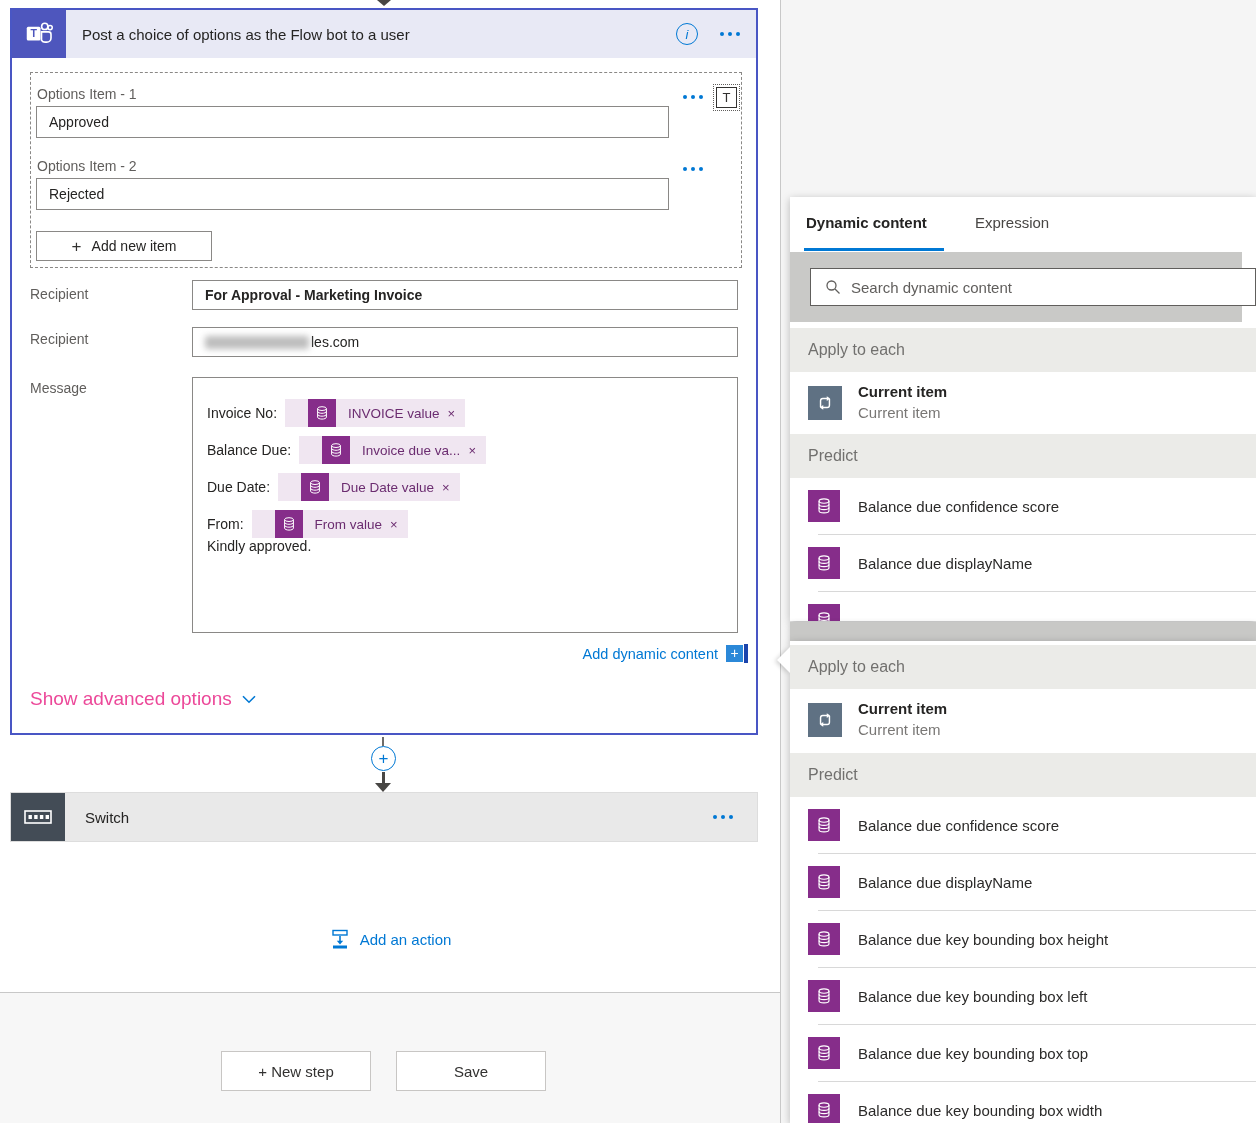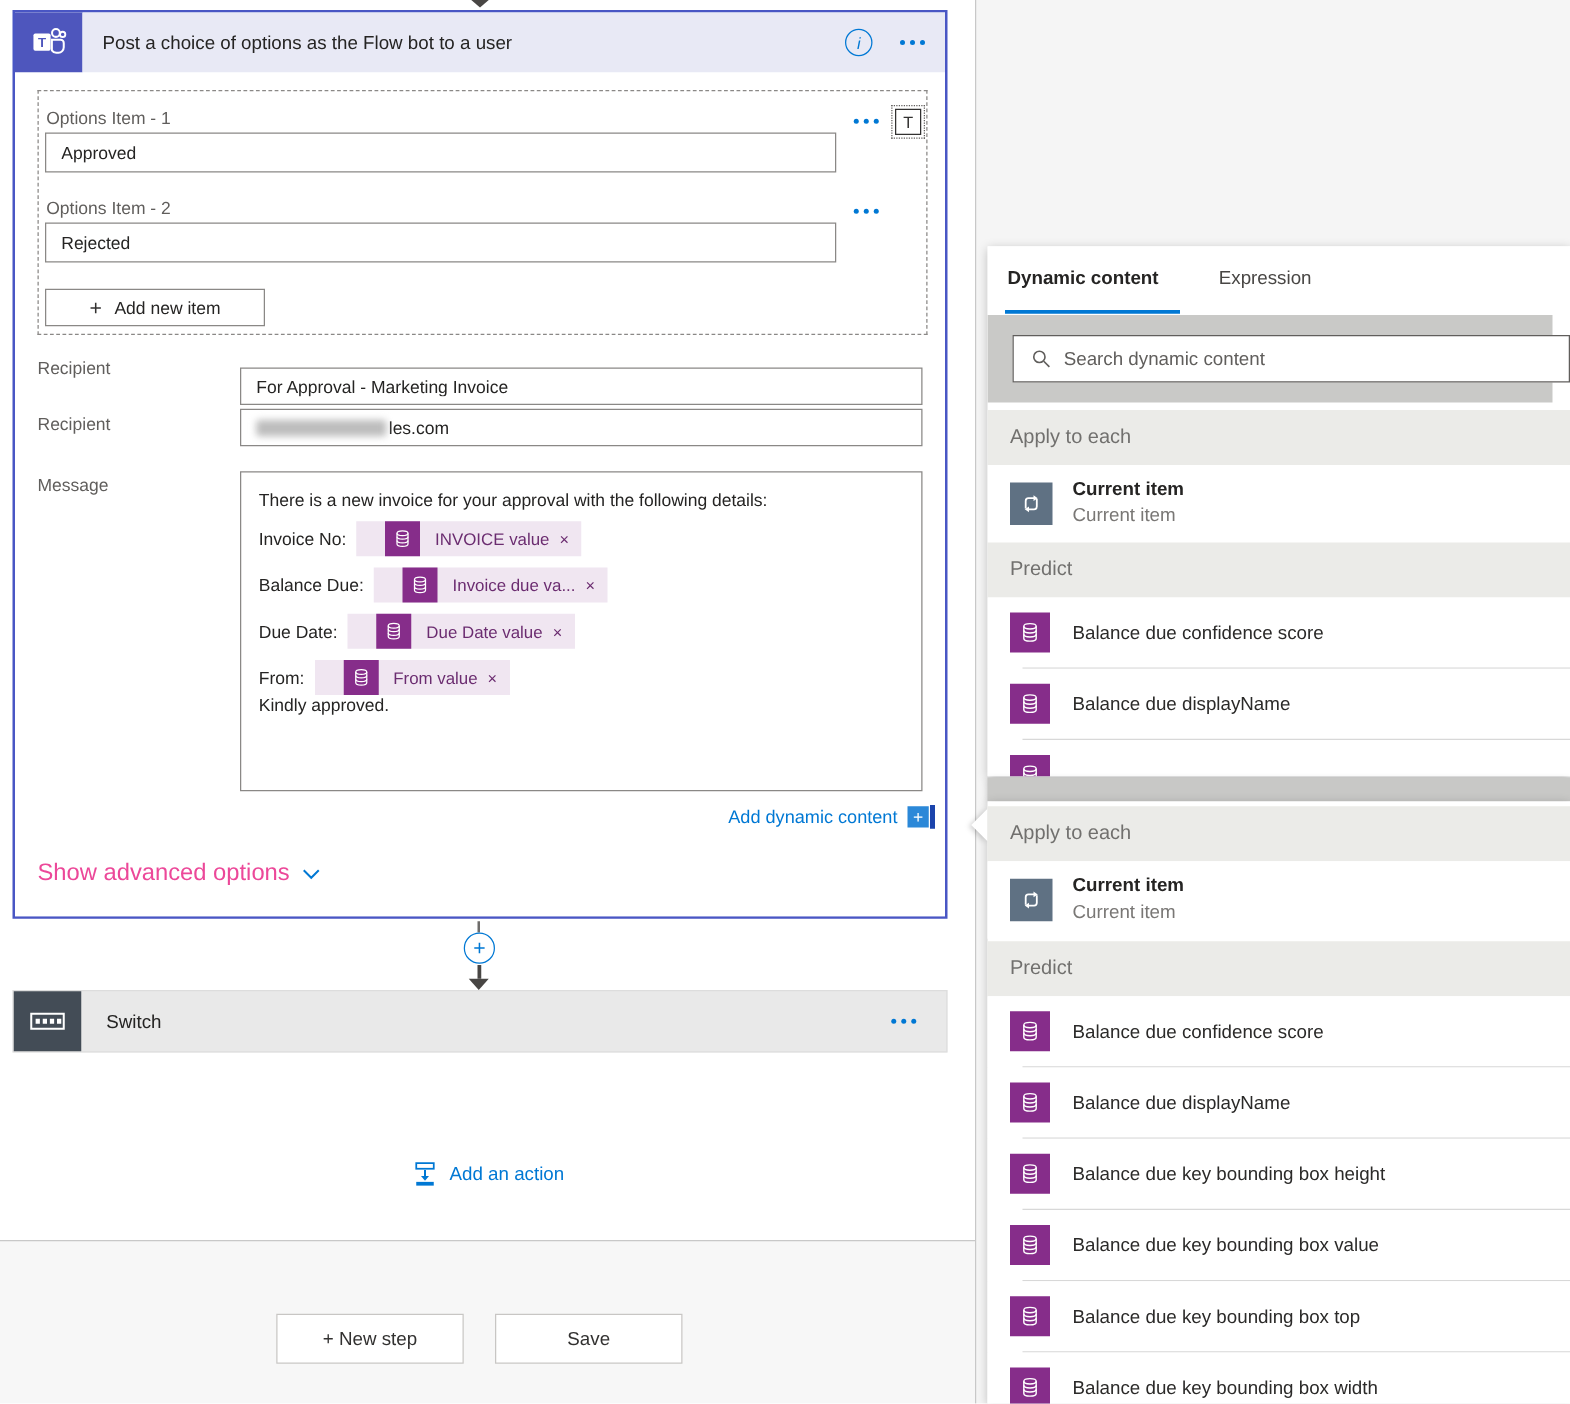--- a/index.html
+++ b/index.html
@@ -167,31 +167,30 @@
               <i></i>
             </span>
           <input class="opt-input" style="left: 5px; top: 105px;" readonly="" value="Rejected">
           <button class="add-item-btn">
             <span class="plus-glyph">+</span>
             <span>Add new item</span>
           </button>
         </div>
 
         <div class="fld-label" style="top:228px;">Recipient</div>
-        <input class="fld-input" style="top: 236px;" readonly="" value="For Approval - Marketing Invoice">
+        <input class="fld-input" style="top: 222px; font-weight: bold;" readonly="" value="For Approval - Marketing Invoice">
 
         <div class="fld-label" style="top:273px;">Recipient</div>
         <div class="fld-input" style="top:269px; display:flex; align-items:center;">
           <span class="redact"></span>
             <span>les.com</span>
         </div>
 
         <div class="fld-label" style="top:322px;">Message</div>
         <div class="msg-box">
-          <div class="msg-intro">There is a new invoice for your approval with the following details:</div>
 
           <div class="msg-line">
             <span>Invoice No:</span>
             <span class="pill">
               <span class="pill-db">
                 <svg width="16" height="16" viewBox="0 0 16 16" fill="none" stroke="#fff" stroke-width="1">
                   <ellipse cx="8" cy="3.6" rx="4.4" ry="1.9"></ellipse>
                   <path d="M3.6 3.6v8.6c0 1.05 1.97 1.9 4.4 1.9s4.4-.85 4.4-1.9V3.6"></path>
                   <path d="M3.6 6.4c0 1.05 1.97 1.9 4.4 1.9s4.4-.85 4.4-1.9"></path>
                   <path d="M3.6 9.3c0 1.05 1.97 1.9 4.4 1.9s4.4-.85 4.4-1.9"></path>
@@ -441,21 +440,21 @@
     </div>
     <div class="dyn-item" style="top:327px;">
       <div class="dyn-icon">
         <svg width="18" height="18" viewBox="0 0 16 16" fill="none" stroke="#fff" stroke-width="1">
           <ellipse cx="8" cy="3.6" rx="4.4" ry="1.9"></ellipse>
             <path d="M3.6 3.6v8.6c0 1.05 1.97 1.9 4.4 1.9s4.4-.85 4.4-1.9V3.6"></path>
             <path d="M3.6 6.4c0 1.05 1.97 1.9 4.4 1.9s4.4-.85 4.4-1.9"></path>
             <path d="M3.6 9.3c0 1.05 1.97 1.9 4.4 1.9s4.4-.85 4.4-1.9"></path>
         </svg>
       </div>
-      <div class="dyn-label">Balance due key bounding box value</div>
+      <div class="dyn-label">Balance due key bounding box left</div>
     </div>
     <div class="dyn-item" style="top:384px;">
       <div class="dyn-icon">
         <svg width="18" height="18" viewBox="0 0 16 16" fill="none" stroke="#fff" stroke-width="1">
           <ellipse cx="8" cy="3.6" rx="4.4" ry="1.9"></ellipse>
             <path d="M3.6 3.6v8.6c0 1.05 1.97 1.9 4.4 1.9s4.4-.85 4.4-1.9V3.6"></path>
             <path d="M3.6 6.4c0 1.05 1.97 1.9 4.4 1.9s4.4-.85 4.4-1.9"></path>
             <path d="M3.6 9.3c0 1.05 1.97 1.9 4.4 1.9s4.4-.85 4.4-1.9"></path>
         </svg>
       </div>

